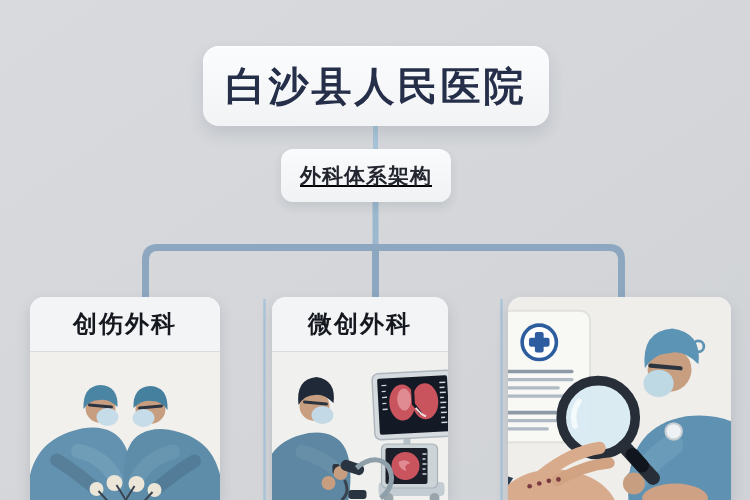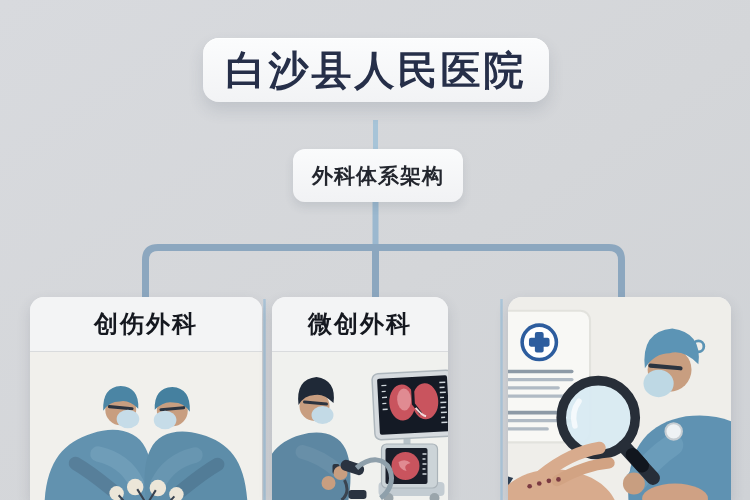--- a/index.html
+++ b/index.html
@@ -7,46 +7,46 @@
     width:750px;height:500px;overflow:hidden;
     font-family:"Liberation Sans","DejaVu Sans",sans-serif;
     background:#d5d7da;
   }
   .stage{position:relative;width:750px;height:500px;
     background:linear-gradient(145deg,#d8dade 0%,#d4d6d9 55%,#cfd2d6 100%);}
   
   .connectors{position:absolute;left:0;top:0;width:750px;height:500px;z-index:0;}
   
   .title-box{
-    position:absolute;left:203px;top:38px;width:346px;height:64px;z-index:2;
+    position:absolute;left:203px;top:46px;width:346px;height:80px;z-index:2;
     background:linear-gradient(180deg,#fbfcfd,#f2f3f5);
     border-radius:16px;
     box-shadow:0 8px 16px rgba(60,70,90,.14), 0 1px 0 rgba(255,255,255,.8) inset;
     display:flex;align-items:center;justify-content:center;
   }
   .title-box .txt{
     font-size:40px;font-weight:bold;color:#262f49;letter-spacing:3px;line-height:1;
   }
   
   .subtitle-box{
-    position:absolute;left:293px;top:149px;width:170px;height:53px;z-index:2;
+    position:absolute;left:281px;top:149px;width:170px;height:53px;z-index:2;
     background:linear-gradient(180deg,#fafbfc,#f1f2f4);
     border-radius:12px;
     box-shadow:0 5px 10px rgba(60,70,90,.12);
-    display:flex;align-items:center;justify-content:center;
+    display:flex;align-items:center;justify-content:center;text-decoration:underline;
   }
   .subtitle-box .txt{font-size:21px;font-weight:600;color:#23262e;letter-spacing:1px;}
   
   .card{
     position:absolute;top:297px;height:203px;z-index:1;
     background:#f2f3f4;border-radius:14px 14px 0 0;
     box-shadow:0 6px 14px rgba(60,70,90,.16);
     display:flex;flex-direction:column;overflow:hidden;
   }
-  .card-1{left:30px;width:232px;}
+  .card-1{left:30px;width:190px;}
   .card-2{left:272px;width:176px;}
   .card-3{left:508px;width:223px;}
   .card-header{
     height:54px;flex:0 0 54px;display:flex;align-items:center;justify-content:center;
     background:#f3f4f5;border-bottom:1px solid #d9dbdd;
   }
   .card-header .txt{font-size:24px;font-weight:bold;color:#15181f;letter-spacing:2px;}
   .card-body{flex:1 1 auto;position:relative;}
   .card-body svg{display:block;width:100%;height:100%;}
 </style>

